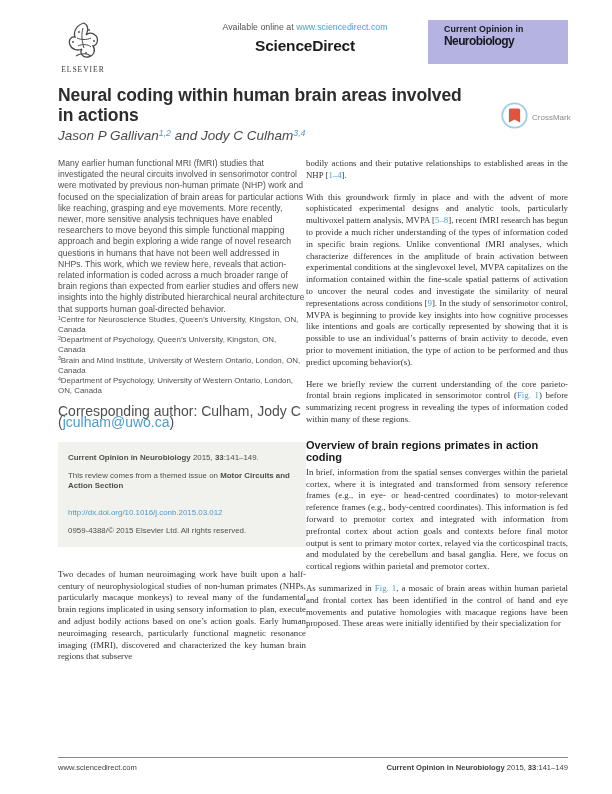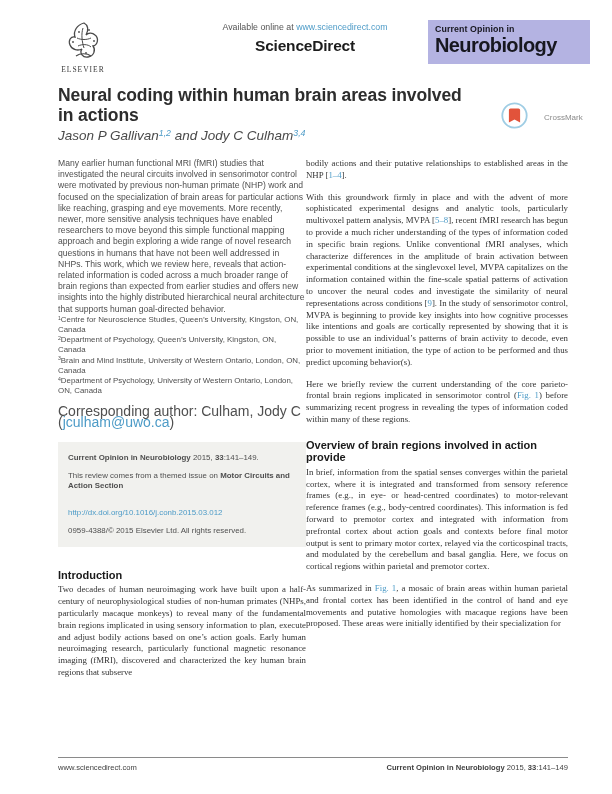--- a/index.html
+++ b/index.html
@@ -8,27 +8,27 @@
     font-family:"Liberation Sans",sans-serif;overflow:hidden;color:#333;
   }
   
   .elsevier{position:absolute;left:56px;top:20px;width:54px;text-align:center;}
   .elsevier svg{display:block;margin:0 auto;}
   .elsevier .els-word{font-family:"Liberation Serif",serif;font-size:7.5px;letter-spacing:1px;color:#3a3a3a;margin-top:1px;}
   .head-center{position:absolute;left:150px;top:22px;width:310px;text-align:center;}
   .avail{font-size:8.8px;color:#555;}
   .avail .lnk{color:#4d9bc7;}
   .sd-logo{font-size:15.5px;font-weight:bold;color:#1c1c1c;margin-top:5px;letter-spacing:-0.2px;}
-  .journal-box{position:absolute;left:428px;top:20px;width:162px;height:44px;background:#b4b3e2;color:#17171f;box-sizing:border-box;padding:4px 7px;}
+  .journal-box{position:absolute;left:428px;top:20px;width:140px;height:44px;background:#b4b3e2;color:#17171f;box-sizing:border-box;padding:4px 16px;}
   .journal-box .j1{font-size:8.8px;font-weight:bold;letter-spacing:0.1px;}
-  .journal-box .j2{font-size:20px;font-weight:bold;letter-spacing:-0.6px;margin-top:0px;}
+  .journal-box .j2{font-size:12px;font-weight:bold;letter-spacing:-0.6px;margin-top:0px;}
   
   .title{position:absolute;left:58px;top:86px;width:450px;font-size:17.5px;font-weight:bold;line-height:19.5px;color:#2d2d2d;letter-spacing:-0.1px;}
   .authors{position:absolute;left:58px;top:128px;font-size:13.5px;color:#4a4a4a;font-style:italic;}
-  .crossmark{position:absolute;left:501px;top:102px;display:flex;align-items:center;gap:16px;}
+  .crossmark{position:absolute;left:501px;top:102px;display:flex;align-items:center;gap:4px;}
   .crossmark .cm-label{font-size:8px;color:#8a8a8a;}
   
   .body{position:absolute;left:58px;top:158px;width:510px;height:599px;overflow:hidden;display:flex;}
   .col{width:248px;}
   .abstract{font-size:8.6px;line-height:11.2px;color:#4f4f4f;margin:0;}
   .addr-head{font-size:7.9px;font-weight:bold;color:#3f3f3f;margin-top:13px;}
   .addr{font-size:7.9px;line-height:10.2px;color:#4f4f4f;}
   .sup{position:relative;top:-0.45em;font-size:0.65em;line-height:0;}
   .lnk{color:#4d9bc7;}
   .b{font-weight:bold;}
@@ -105,30 +105,29 @@
       <div class="corresp"><span>Corresponding author: Culham, Jody C (</span><span class="lnk">jculham@uwo.ca</span><span>)</span></div>
 
       <div class="infobox">
         <div class="ib-line"><span class="b">Current Opinion in Neurobiology</span><span> 2015, </span><span class="b">33</span><span>:141–149.</span></div>
         <div class="ib-line"><span>This review comes from a themed issue on </span><span class="b">Motor Circuits and Action Section</span></div>
         <div class="ib-doi lnk">http://dx.doi.org/10.1016/j.conb.2015.03.012</div>
         <div class="ib-copy">0959-4388/© 2015 Elsevier Ltd. All rights reserved.</div>
       </div>
 
       <div class="intro-wrap">
-        <h2 class="sec-head">Introduction</h2>
         <p class="serif">Two decades of human neuroimaging work have built upon a half-century of neurophysiological studies of non-human primates (NHPs, particularly macaque monkeys) to reveal many of the fundamental brain regions implicated in using sensory information to plan, execute and adjust bodily actions based on one’s action goals. Early human neuroimaging research, particularly functional magnetic resonance imaging (fMRI), discovered and characterized the key human brain regions that subserve</p>
       </div>
     </div>
 
     <div class="col" style="flex:1">
       <p class="serif"><span>bodily actions and their putative relationships to established areas in the NHP [</span><span class="lnk">1–4</span><span>].</span></p>
       <p class="serif"><span>With this groundwork firmly in place and with the advent of more sophisticated experimental designs and analytic tools, particularly multivoxel pattern analysis, MVPA [</span><span class="lnk">5–8</span><span>], recent fMRI research has begun to provide a much richer understanding of the types of information coded in specific brain regions. Unlike conventional fMRI analyses, which characterize differences in the amplitude of brain activation between experimental conditions at the singlevoxel level, MVPA capitalizes on the information contained within the fine-scale spatial patterns of activation to uncover the neural codes and investigate the similarity of neural representations across conditions [</span><span class="lnk">9</span><span>]. In the study of sensorimotor control, MVPA is beginning to provide key insights into how cognitive processes like intentions and goals are cortically represented by showing that it is possible to use an individual’s patterns of brain activity to decode, even prior to movement initiation, the type of action to be performed and thus predict upcoming behavior(s).</span></p>
       <p class="serif"><span>Here we briefly review the current understanding of the core parieto-frontal brain regions implicated in sensorimotor control (</span><span class="lnk">Fig. 1</span><span>) before summarizing recent progress in revealing the types of information coded within many of these regions.</span></p>
-      <h2 class="sec-head overview-head">Overview of brain regions involved in action provide</h2>
+      <h2 class="sec-head overview-head">Overview of brain regions primates in action coding</h2>
       <p class="serif">In brief, information from the spatial senses converges within the parietal cortex, where it is integrated and transformed from sensory reference frames (e.g., in eye- or head-centred coordinates) to motor-relevant reference frames (e.g., body-centred coordinates). This information is fed forward to premotor cortex and integrated with information from prefrontal cortex about action goals and contexts before final motor output is sent to primary motor cortex, relayed via the corticospinal tracts, and modulated by the cerebellum and basal ganglia. Here, we focus on cortical regions within parietal and premotor cortex.</p>
       <p class="serif"><span>As summarized in </span><span class="lnk">Fig. 1</span><span>, a mosaic of brain areas within human parietal and frontal cortex has been identified in the control of hand and eye movements and putative homologies with macaque regions have been proposed. These areas were initially identified by their specialization for</span></p>
     </div>
   </div>
 
   <div class="footer">
     <span>www.sciencedirect.com</span>
     <span><span class="b">Current Opinion in Neurobiology</span><span> 2015, </span><span class="b">33</span><span>:141–149</span></span>
   </div>
 

